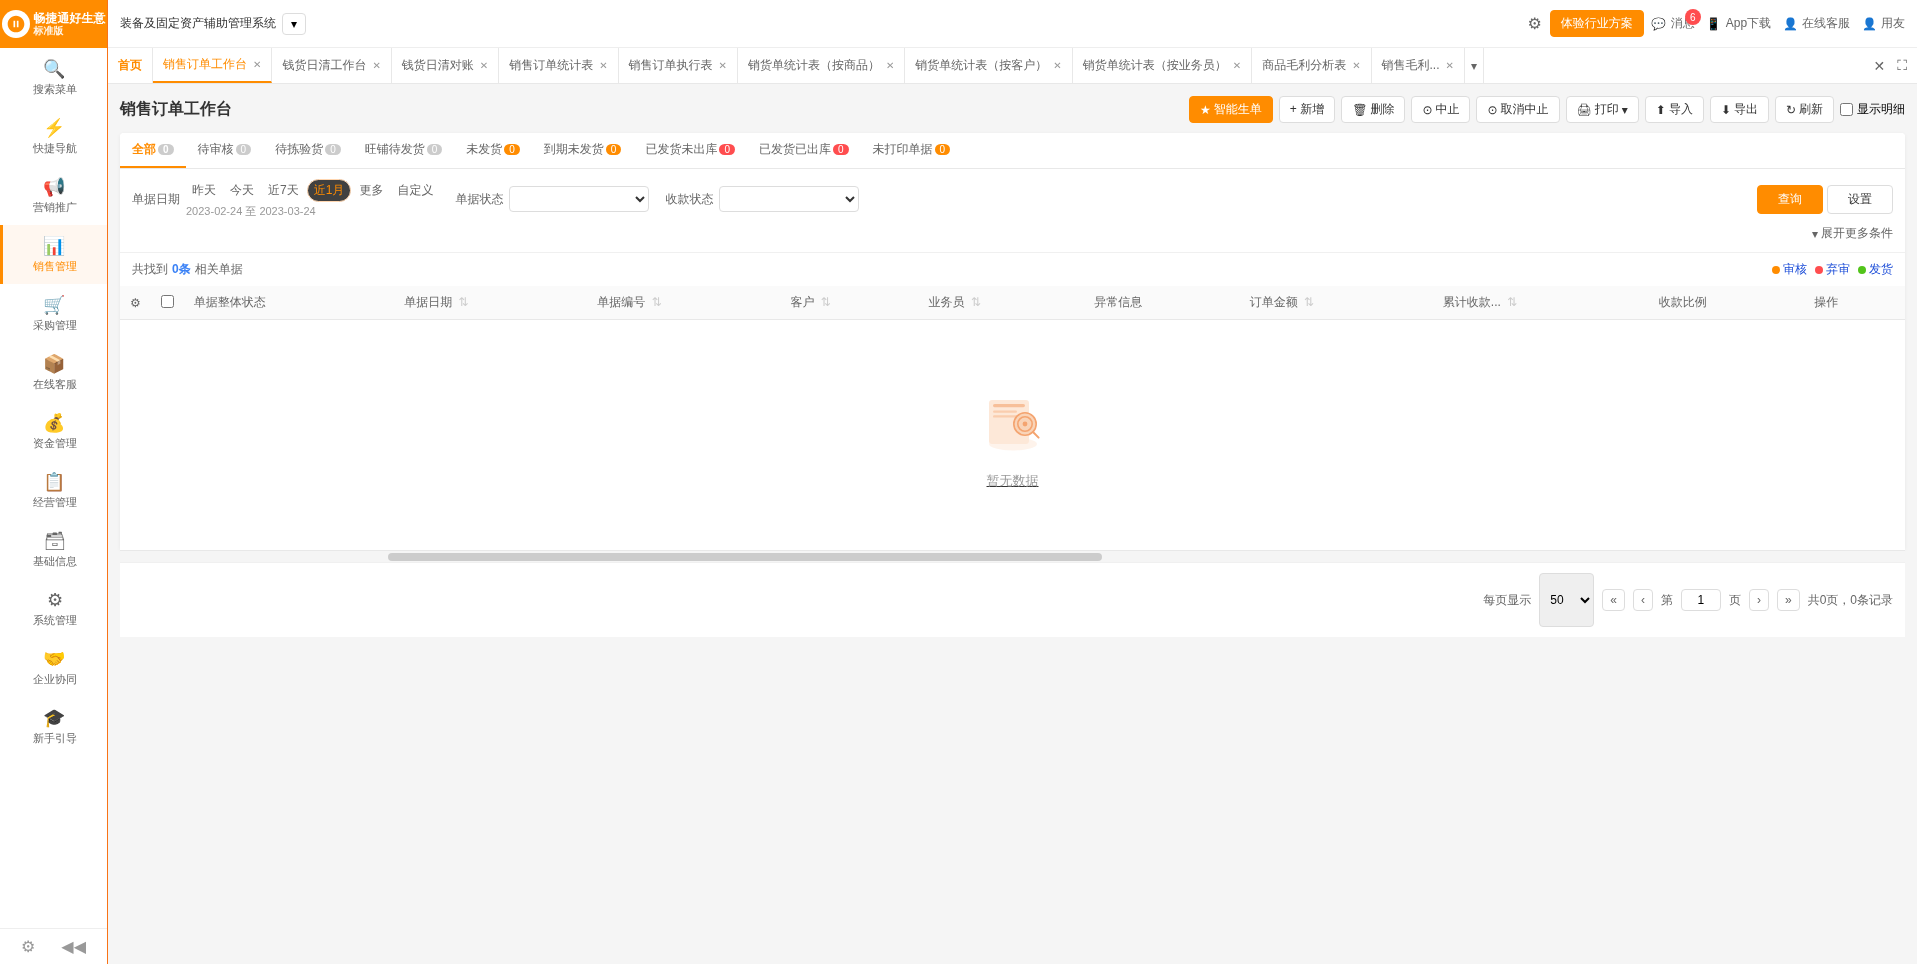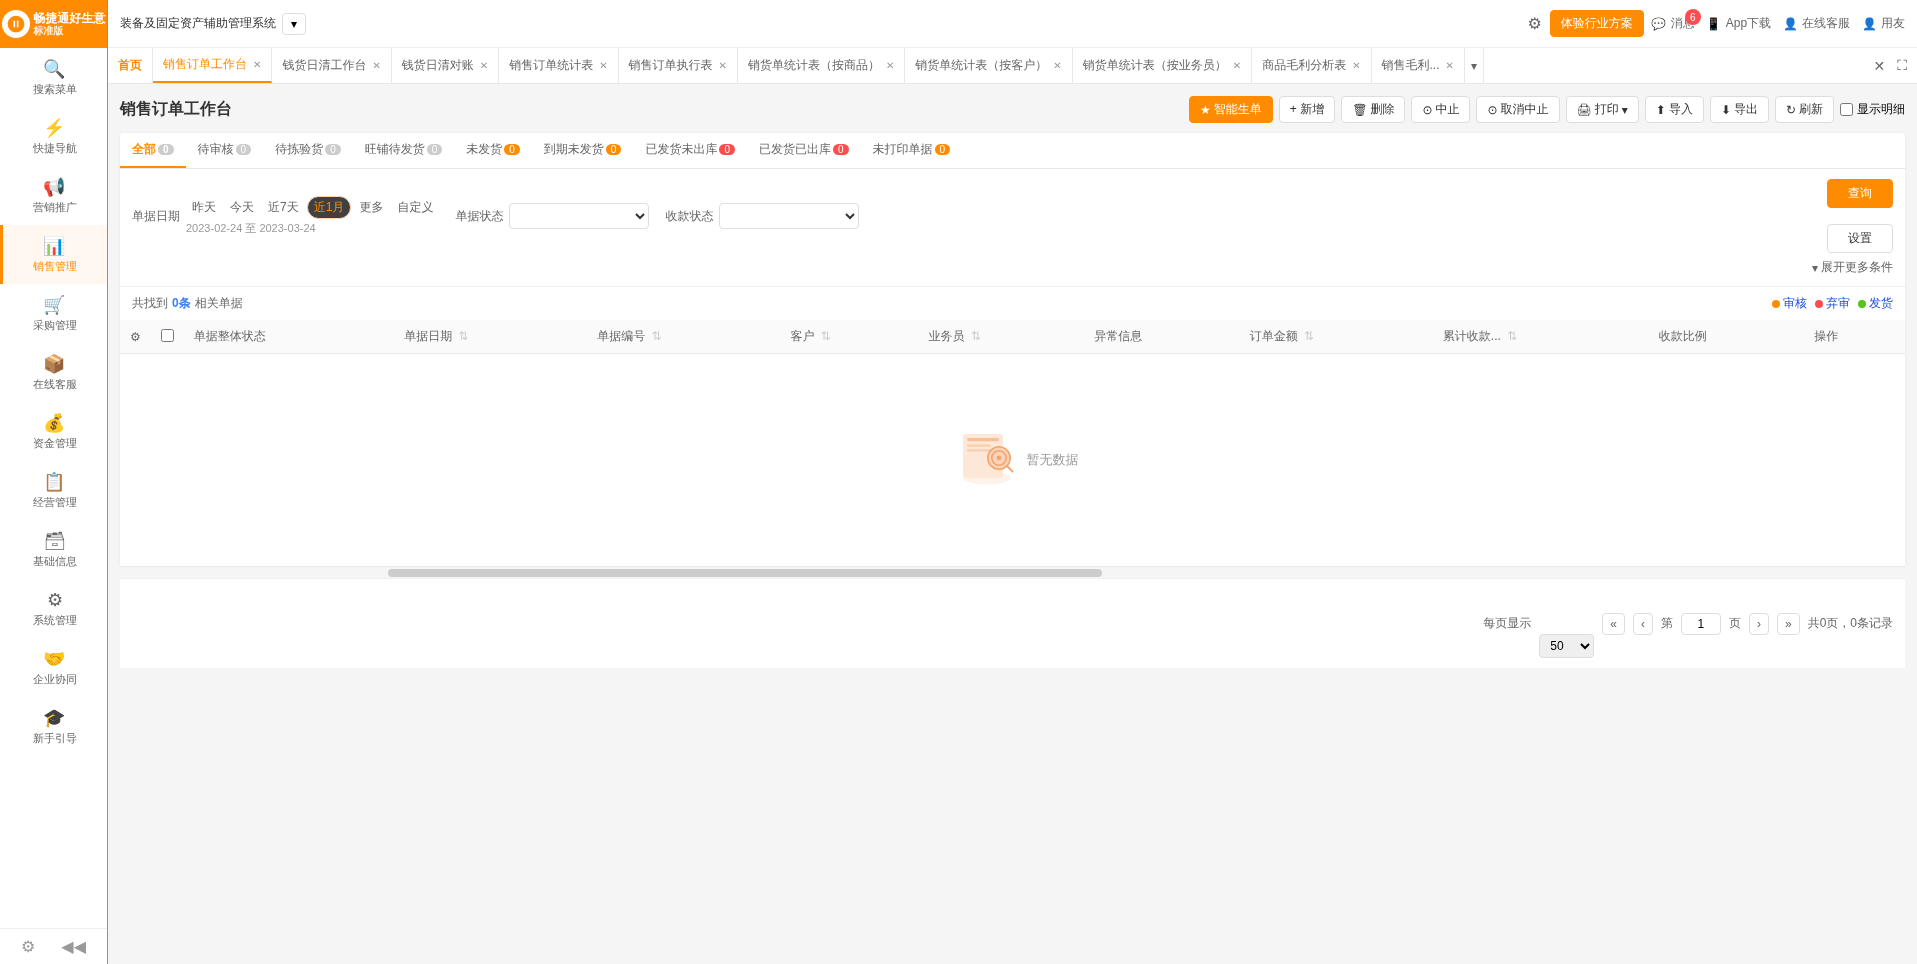--- a/index.html
+++ b/index.html
@@ -85,27 +85,27 @@
     .dot-green { background: #52c41a; }
 
     table { width: 100%; border-collapse: collapse; }
     thead th { background: #fafafa; padding: 8px 10px; text-align: left; color: #666; font-weight: normal; border-bottom: 1px solid #e8e8e8; white-space: nowrap; font-size: 12px; }
     thead th .sort-icon { color: #ccc; margin-left: 3px; }
     tbody td { padding: 8px 10px; border-bottom: 1px solid #f5f5f5; color: #333; }
     .table-checkbox-col { width: 30px; }
     .table-settings-col { width: 24px; }
 
     
-    .empty-state { display: flex; flex-direction: row; align-items: center; justify-content: center; padding: 60px 20px; }
+    .empty-state { display: flex; flex-direction: column; align-items: center; padding: 60px 20px; text-decoration: underline; }
     .empty-icon { width: 80px; height: 80px; margin-bottom: 12px; }
     .empty-text { color: #999; font-size: 13px; }
 
     
     .pagination { display: flex; align-items: center; justify-content: flex-end; padding: 10px 12px; gap: 8px; background: #fff; border-top: 1px solid #f0f0f0; font-size: 12px; color: #666; }
-    .pagination-select { border: 1px solid #ddd; border-radius: 4px; padding: 3px 6px; margin-top: 45px; }
+    .pagination-select { border: 1px solid #ddd; border-radius: 4px; padding: 18px 6px; }
     .pagination-btn { border: 1px solid #ddd; border-radius: 4px; padding: 3px 7px; cursor: pointer; background: #fff; color: #666; }
     .pagination-btn:disabled { color: #ccc; cursor: default; }
     .pagination-input { border: 1px solid #ddd; border-radius: 4px; padding: 3px 6px; width: 40px; text-align: center; }
 
     .scrollbar-area { height: 12px; background: #f5f5f5; border-top: 1px solid #e8e8e8; position: relative; overflow: hidden; }
     .scrollbar-thumb { height: 8px; width: 40%; background: #ccc; border-radius: 4px; position: absolute; top: 2px; left: 15%; }
   </style>
 </head>
 <body>
 
@@ -364,21 +364,21 @@
             </select>
           </div>
 
           <div class="filter-item">
             <span class="filter-label">收款状态</span>
             <select class="filter-select">
               <option value=""></option>
             </select>
           </div>
 
-          <div style="margin-left:auto;display:flex;flex-direction:column;gap:16px;">
+          <div style="margin-left:auto;display:flex;flex-direction:row;gap:4px;">
             <button class="btn btn-orange" style="padding:5px 20px;">查询</button>
             <button class="btn" style="padding:5px 20px;">设置</button>
           </div>
         </div>
         <div style="display:flex;align-items:center;justify-content:center;margin-top:6px;">
           <div class="filter-expand">
             <span>▾</span>
             <span>展开更多条件</span>
           </div>
         </div>

